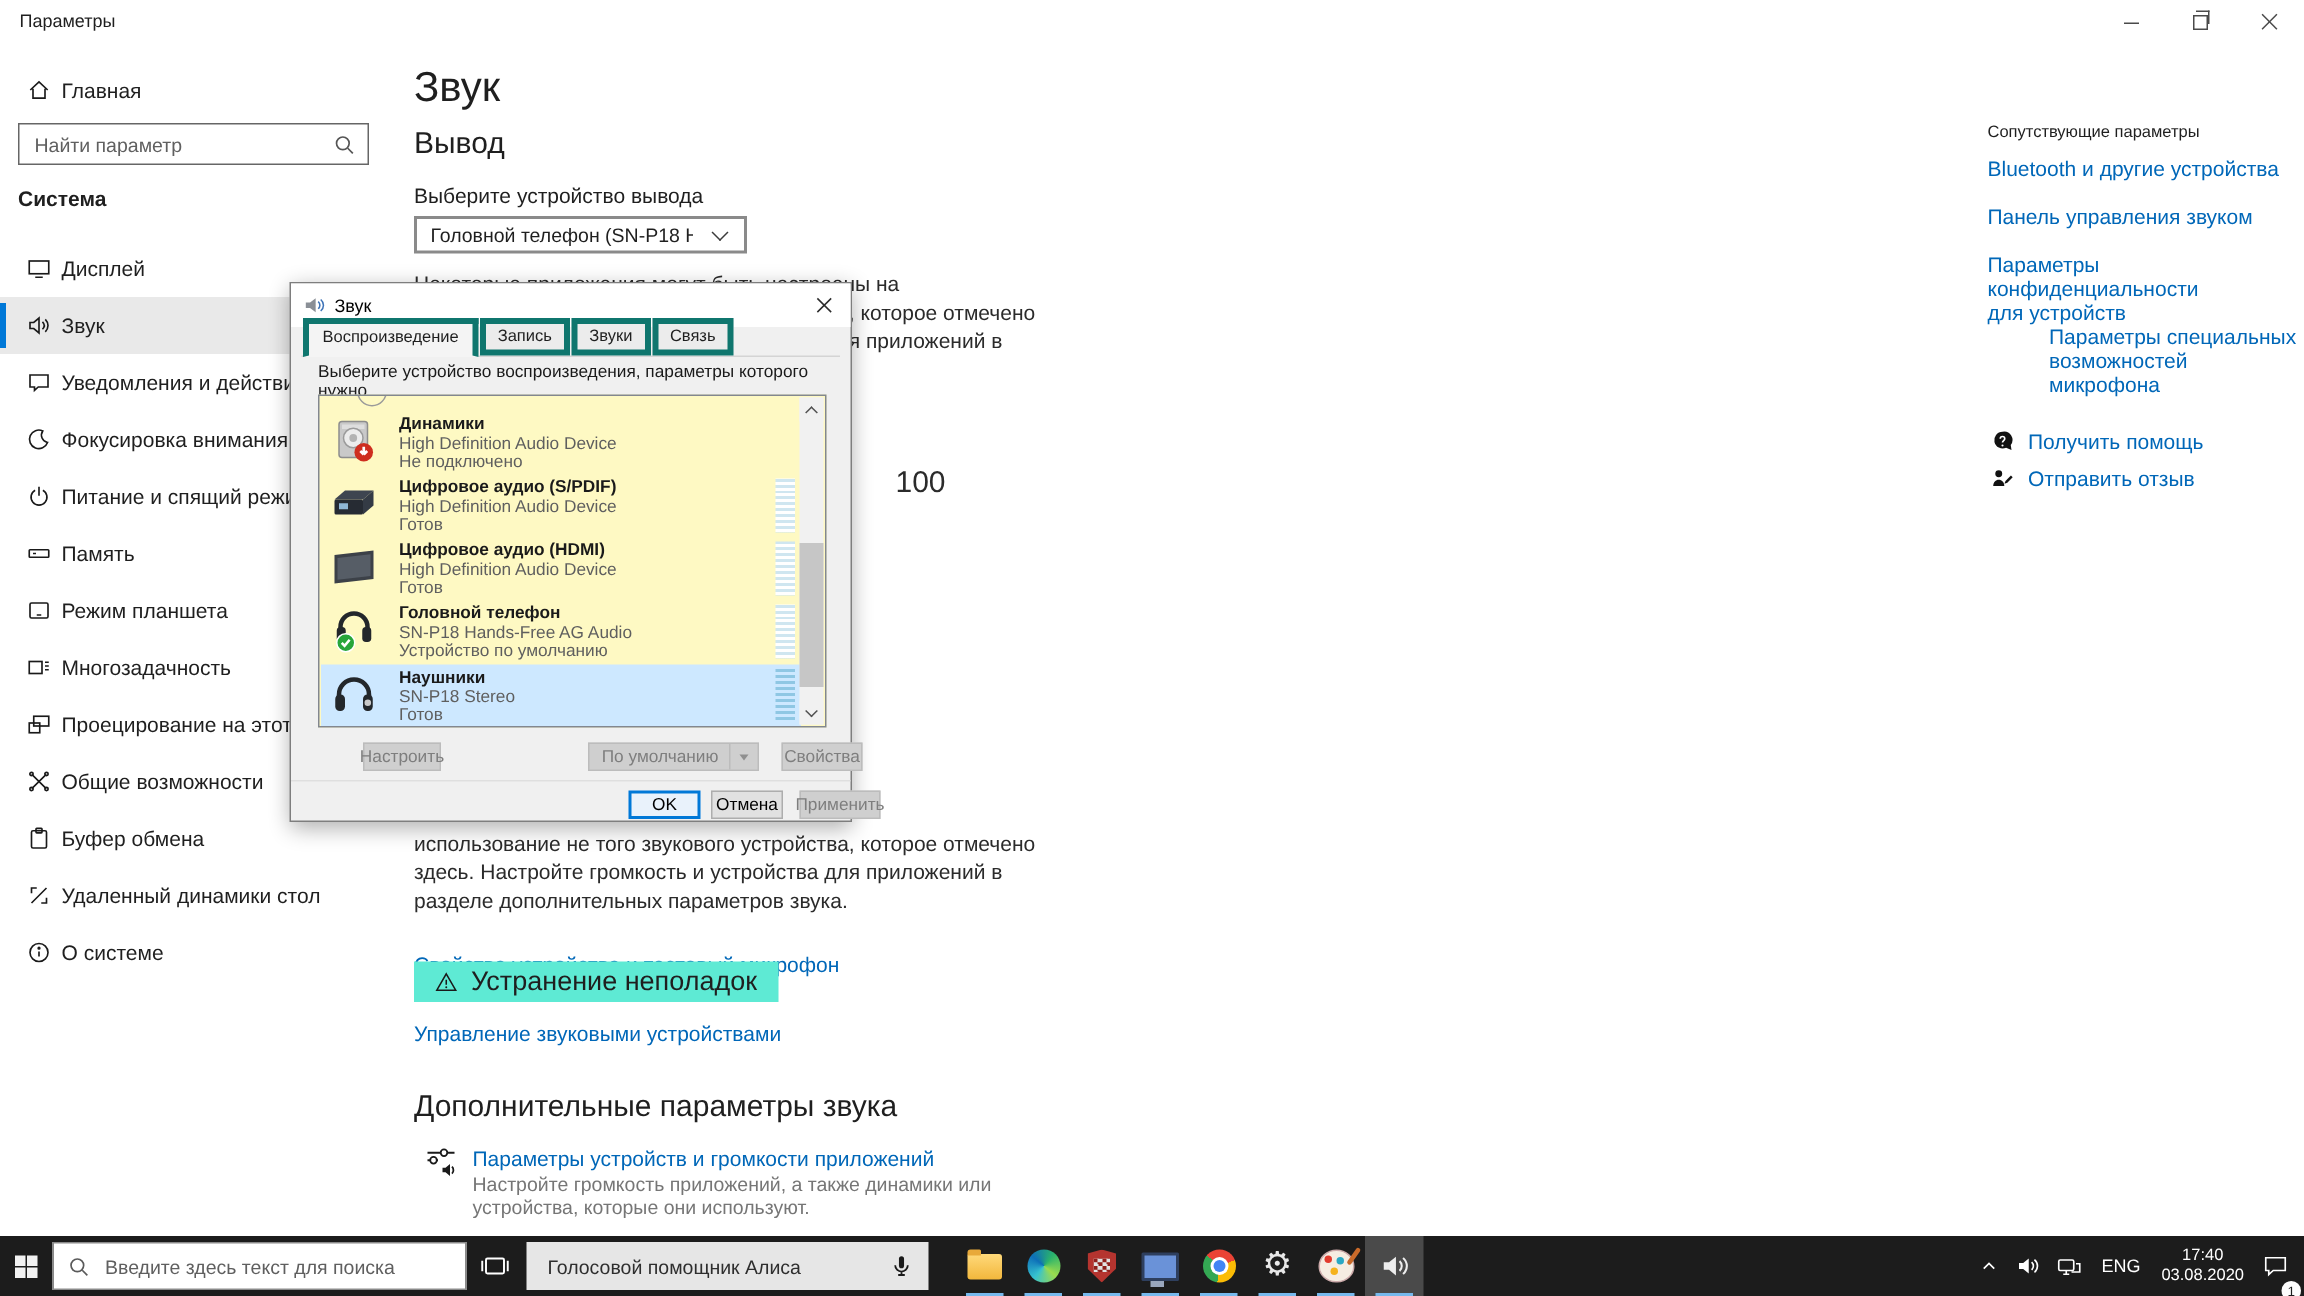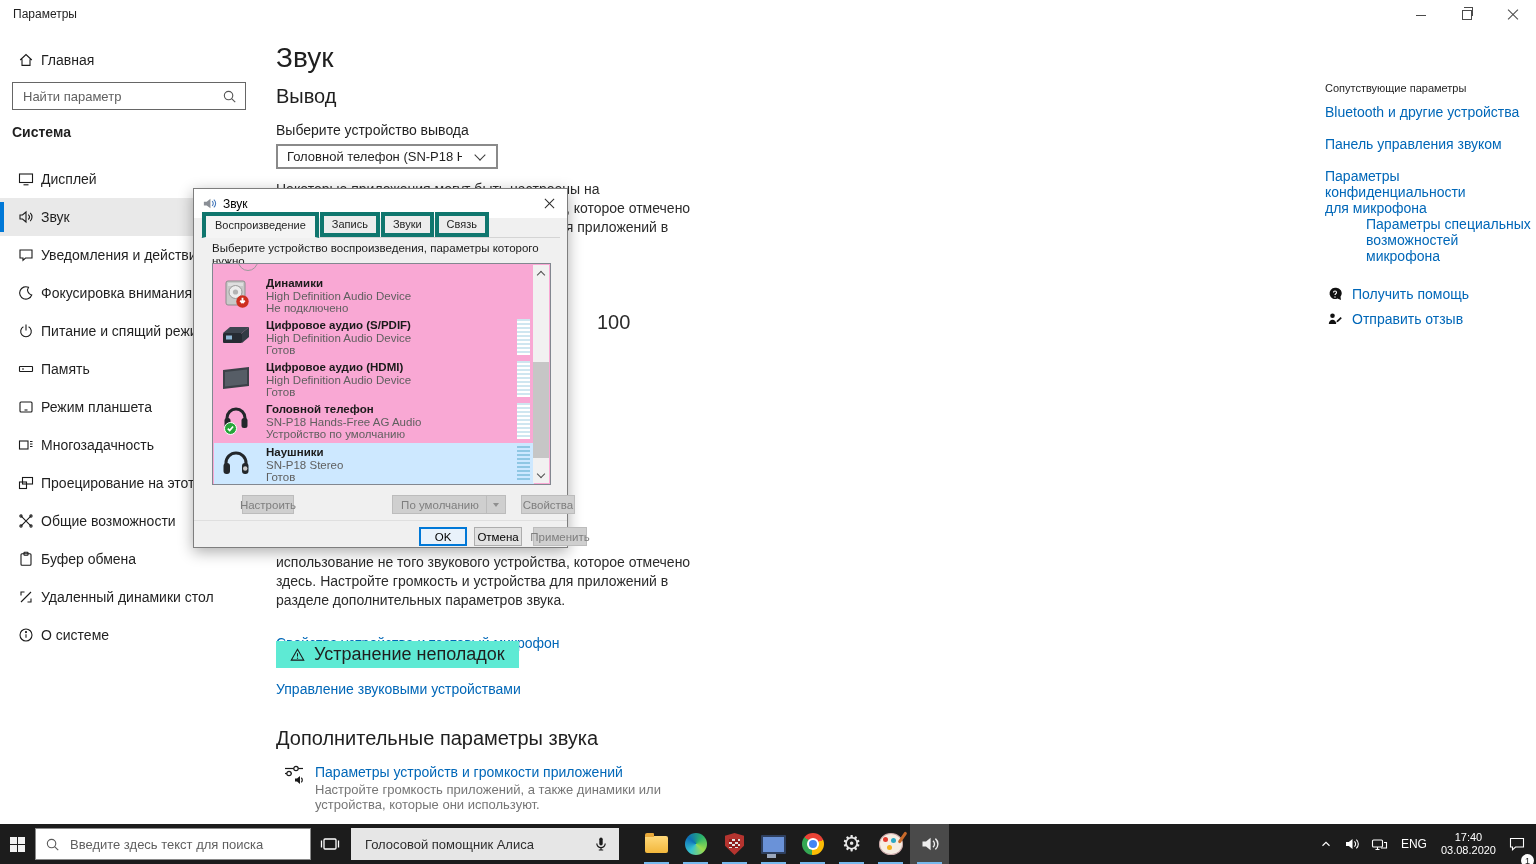--- a/index.html
+++ b/index.html
@@ -50,21 +50,21 @@
   .dialog{left:193px;top:188px;width:375px;height:360px;background:#f0f0f0;border:1px solid #7e7e7e;box-sizing:border-box;box-shadow:0 4px 14px rgba(0,0,0,.32);z-index:40;font-size:12px;}
   .dlg-titlebar{position:absolute;left:0;top:0;right:0;height:29px;background:#fff;display:flex;align-items:center;padding-left:8px;gap:6px;}
   .dlg-title{font-size:12px;color:#000;}
   .dlg-close{position:absolute;right:0;top:0;width:34px;height:29px;display:flex;align-items:center;justify-content:center;}
   .dlg-close .g-close::before,.dlg-close .g-close::after{background:#2b2b2b;width:13px;}
   .dtabs{position:absolute;left:8px;top:30px;height:18px;display:flex;align-items:flex-end;z-index:2;}
   .dtab{background:#ececec;border:4px solid #0f766e;padding:2px 8px 2px;font-size:11px;margin-right:1px;height:13px;}
   .dtab.active{background:#f4f4f4;padding:3px 9px 4px;height:14px;border-bottom:1px solid #f4f4f4;position:relative;top:1px;}
   .tabline{position:absolute;left:7px;right:7px;top:48px;height:1px;background:#d4d4d4;}
   .dlg-instr{position:absolute;left:18px;top:53px;font-size:11.5px;line-height:13px;white-space:pre-line;color:#1a1a1a;}
-  .dlist{position:absolute;left:18px;top:74px;width:339px;height:222px;background:#f9a8d4;border:1px solid #828790;box-sizing:border-box;overflow:hidden;padding-left:44px;}
+  .dlist{position:absolute;left:18px;top:74px;width:339px;height:222px;background:#fef9c3;border:1px solid #828790;box-sizing:border-box;overflow:hidden;padding-left:44px;}
   .drow{position:absolute;left:1px;width:320px;height:42px;}
   .drow.selected{background:#cde8ff;}
   .drow .dicon{position:absolute;left:5px;top:3px;}
   .drow .dname{position:absolute;left:52px;top:3px;font-size:11.5px;font-weight:700;color:#1a1a1a;}
   .drow .ddesc{position:absolute;left:52px;top:16px;font-size:11.5px;color:#5f5f5f;}
   .drow .dstat{position:absolute;left:52px;top:28px;font-size:11.5px;color:#5f5f5f;}
   .meter{position:absolute;right:4px;top:3px;width:13px;height:36px;background:repeating-linear-gradient(to bottom,#cfe6f0 0 2px,#ffffff 2px 4px);}
   .drow.selected .meter{background:repeating-linear-gradient(to bottom,#8fc7e4 0 2px,#cde8ff 2px 4px);}
   .scrollbar{position:absolute;right:1px;top:1px;width:16px;bottom:1px;background:#f1f1f1;}
   .sb-btn{position:absolute;left:0;width:16px;height:16px;display:flex;align-items:center;justify-content:center;background:#f1f1f1;}
@@ -290,21 +290,21 @@
     </svg>
   </div>
   <div class="abs link" style="left:315px;top:764px;">Параметры устройств и громкости приложений</div>
   <div class="abs adv-desc" style="left:315px;top:782px;">Настройте громкость приложений, а также динамики или
 устройства, которые они используют.</div>
 
   <div class="abs rel-title" style="left:1325px;top:82px;">Сопутствующие параметры</div>
   <div class="abs rel-link" style="left:1325px;top:104px;">Bluetooth и другие устройства</div>
   <div class="abs rel-link" style="left:1325px;top:136px;">Панель управления звуком</div>
   <div class="abs rel-link" style="left:1325px;top:168px;">Параметры конфиденциальности
-для микрофона</div>
+для устройств</div>
   <div class="abs rel-link" style="left:1325px;top:216px;margin-left:41px;">Параметры специальных
 возможностей микрофона</div>
   <div class="abs rel-row" style="left:1327px;top:286px;">
     <svg width="16" height="16" viewBox="0 0 16 16">
         <path d="M8 1.8a5.6 5.6 0 1 0 2.4 10.7L14 14l-.5-3.3A5.6 5.6 0 0 0 8 1.8z" fill="#111"></path>
         <path d="M8 9c0-1.3 1.5-1.2 1.5-2.5a1.5 1.5 0 1 0-3 0" stroke="#fff" fill="none" stroke-width="1.1"></path>
         <circle cx="8" cy="11" r="0.7" fill="#fff"></circle>
       </svg>
     <span class="rel-link">Получить помощь</span>
   </div>

